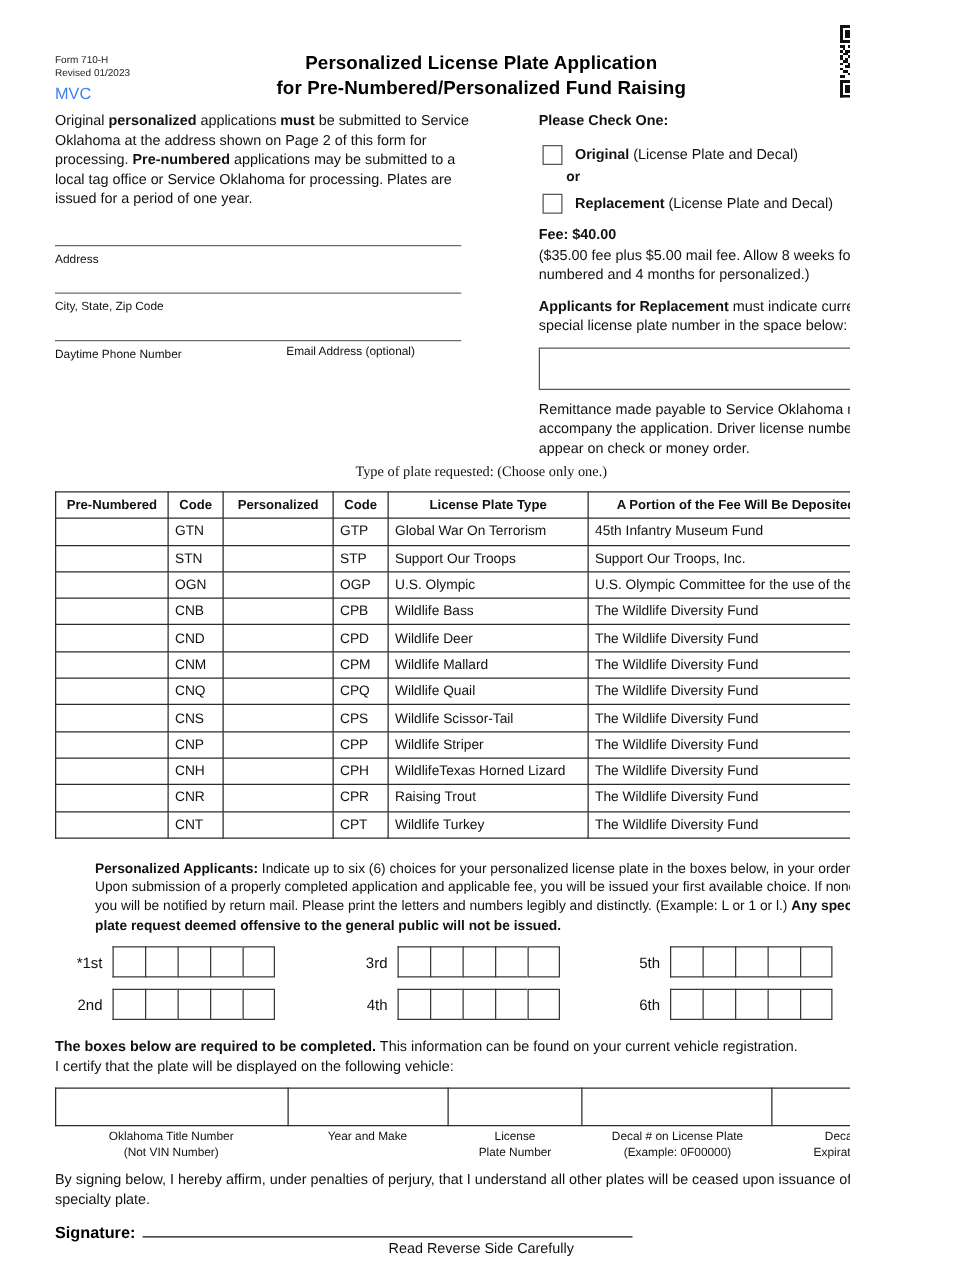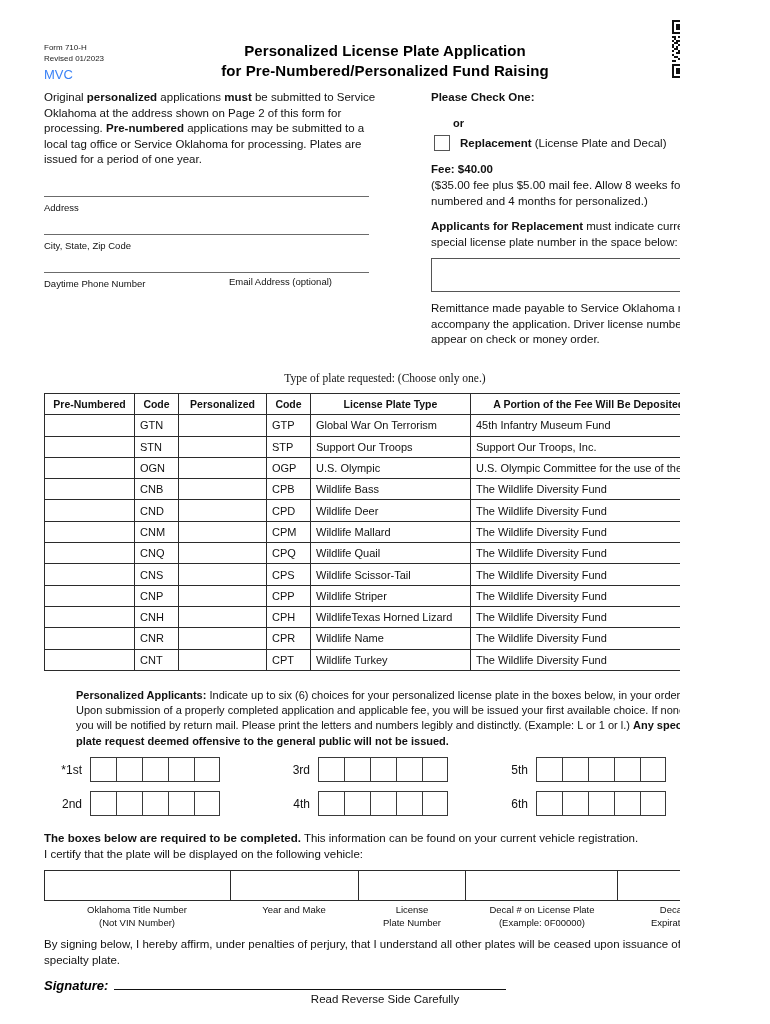--- a/index.html
+++ b/index.html
@@ -144,21 +144,21 @@
     text-align: center; font-size: 9.5px; line-height: 12.5px; color: #111;
     padding-top: 3px;
   }
 
   
   .affirm {
     position: absolute; left: 44px; top: 936px; width: 690px;
     font-size: 11.5px; line-height: 16px; color: #111;
   }
   .sig-row { position: absolute; left: 44px; top: 976px; display: flex; align-items: baseline; }
-  .sig-label { font-size: 13px; font-weight: bold; font-style: italic; }
+  .sig-label { font-size: 13px; font-weight: bold; }
   .sig-line {
     width: 392px; border-bottom: 1.6px solid #111; margin-left: 6px; height: 14px;
   }
   .reverse {
     position: absolute; left: 44px; top: 993px; width: 682px;
     text-align: center; font-size: 11.5px; color: #111;
   }
 </style>
 </head>
 <body>
@@ -402,20 +402,24 @@
     <div class="line-row">
       <div class="rule"></div>
       <div class="rule-label">Daytime Phone Number</div>
       <div class="rule-label right">Email Address (optional)</div>
     </div>
   </div>
 
   <div class="right-col">
     <div class="check-title">Please Check One:</div>
 
+    <div class="check-row">
+      <div class="checkbox"></div>
+      <div class="check-label"><b>Original</b> (License Plate and Decal)</div>
+    </div>
 
     <div class="or-row">or</div>
 
     <div class="check-row">
       <div class="checkbox"></div>
       <div class="check-label"><b>Replacement</b> (License Plate and Decal)</div>
     </div>
 
     <div class="fee-line">Fee:  $40.00</div>
     <div class="fee-sub">($35.00 fee plus $5.00 mail fee. Allow 8 weeks for pre-numbered and 4 months for personalized.)</div>
@@ -519,21 +523,21 @@
           <td class="c-pers"></td>
           <td class="c-code2">CPH</td>
           <td class="c-type">WildlifeTexas Horned Lizard</td>
           <td class="c-fund">The Wildlife Diversity Fund</td>
         </tr>
         <tr>
           <td class="c-pre"></td>
           <td class="c-code">CNR</td>
           <td class="c-pers"></td>
           <td class="c-code2">CPR</td>
-          <td class="c-type">Wildlife Name</td>
+          <td class="c-type">Raising Trout</td>
           <td class="c-fund">The Wildlife Diversity Fund</td>
         </tr>
         <tr>
           <td class="c-pre"></td>
           <td class="c-code">CNT</td>
           <td class="c-pers"></td>
           <td class="c-code2">CPT</td>
           <td class="c-type">Wildlife Turkey</td>
           <td class="c-fund">The Wildlife Diversity Fund</td>
         </tr>

